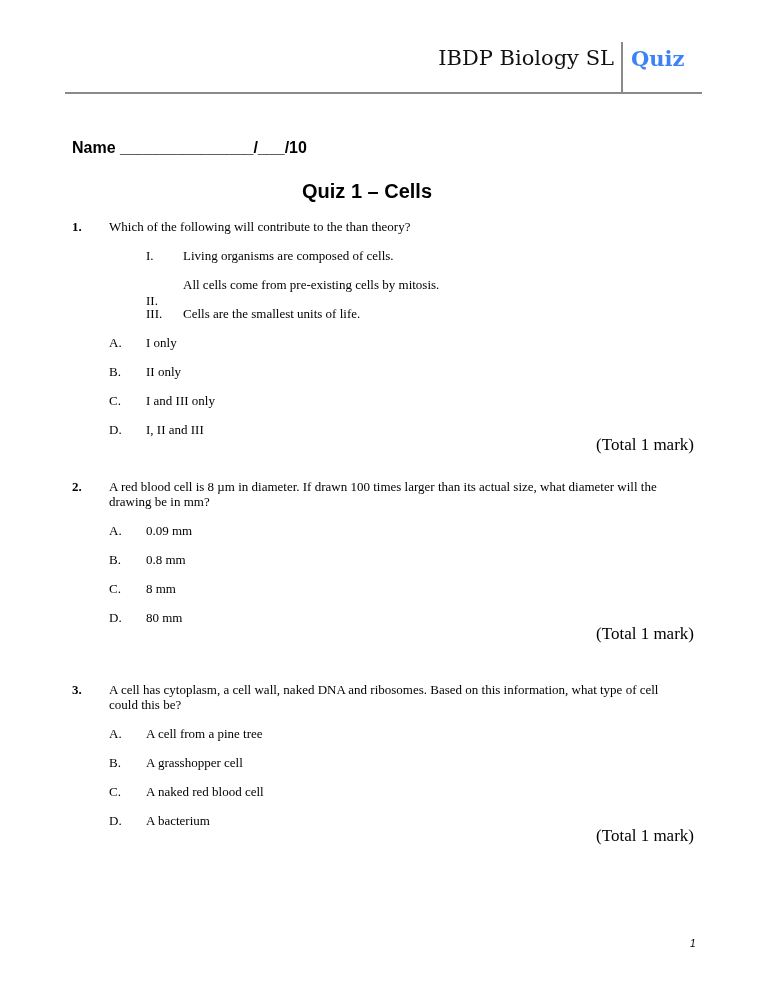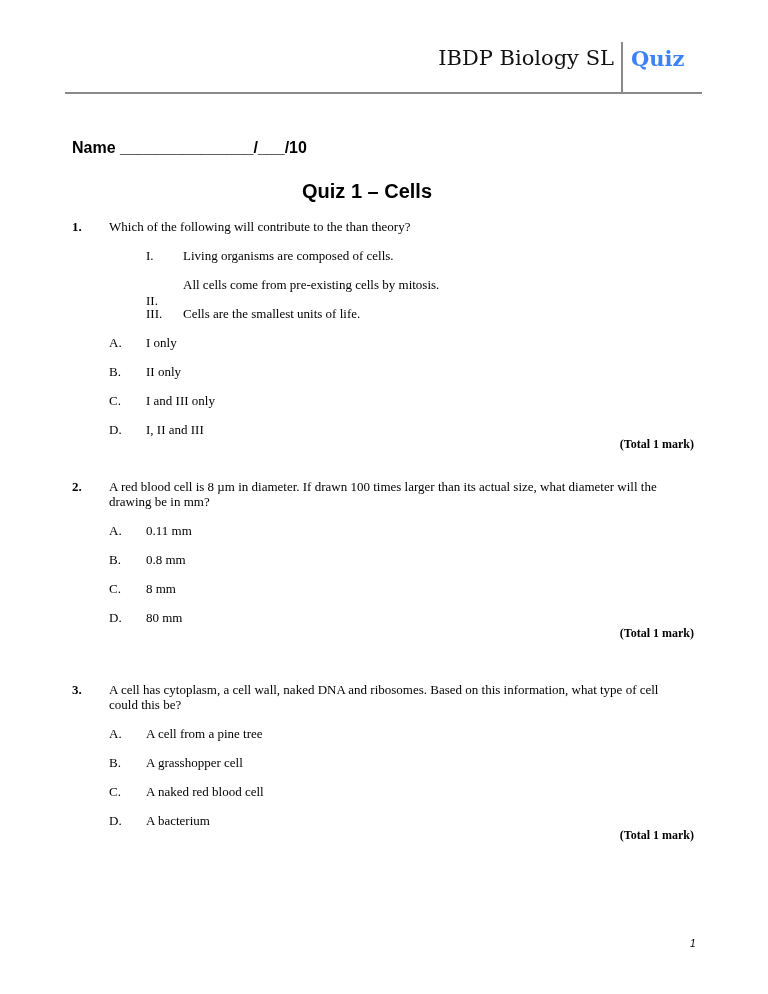--- a/index.html
+++ b/index.html
@@ -31,21 +31,21 @@
       font-family: "Liberation Sans", sans-serif; font-size: 20px; font-weight: bold; white-space: nowrap;
     }
 
     .serif { font-family: "Liberation Serif", serif; font-size: 13px; line-height: 15px; }
     .q-num { position: absolute; left: 72px; font-weight: bold; }
     .q-text { position: absolute; left: 109px; width: 570px; }
     .stmt-num { position: absolute; left: 146px; }
     .stmt-text { position: absolute; left: 183px; white-space: nowrap; }
     .opt-letter { position: absolute; left: 109px; }
     .opt-text { position: absolute; left: 146px; white-space: nowrap; }
-    .total { position: absolute; right: 74px; font-weight: bold; font-size: 12px; white-space: nowrap; }
+    .total { position: absolute; right: 74px; font-weight: normal; font-size: 17px; white-space: nowrap; }
     .page-num {
       position: absolute; left: 690px; top: 938px;
       font-family: "Liberation Sans", sans-serif; font-style: italic; font-size: 10px;
     }
   </style>
 </head>
 <body>
 
 <div class="page">
 
@@ -78,21 +78,21 @@
     <div class="serif opt-text" style="top:422px;">I, II and III</div>
 
     <div class="serif total" style="top:437px;">(Total 1 mark)</div>
   </div>
 
   <div>
     <div class="serif q-num" style="top:479px;">2.</div>
     <div class="serif q-text" style="top:479px;">A red blood cell is 8 µm in diameter. If drawn 100 times larger than its actual size, what diameter will the drawing be in mm?</div>
 
     <div class="serif opt-letter" style="top:523px;">A.</div>
-    <div class="serif opt-text" style="top:523px;">0.11 mm</div>
+    <div class="serif opt-text" style="top:523px;">0.09 mm</div>
     <div class="serif opt-letter" style="top:552px;">B.</div>
     <div class="serif opt-text" style="top:552px;">0.8 mm</div>
     <div class="serif opt-letter" style="top:581px;">C.</div>
     <div class="serif opt-text" style="top:581px;">8 mm</div>
     <div class="serif opt-letter" style="top:610px;">D.</div>
     <div class="serif opt-text" style="top:610px;">80 mm</div>
 
     <div class="serif total" style="top:626px;">(Total 1 mark)</div>
   </div>
 

